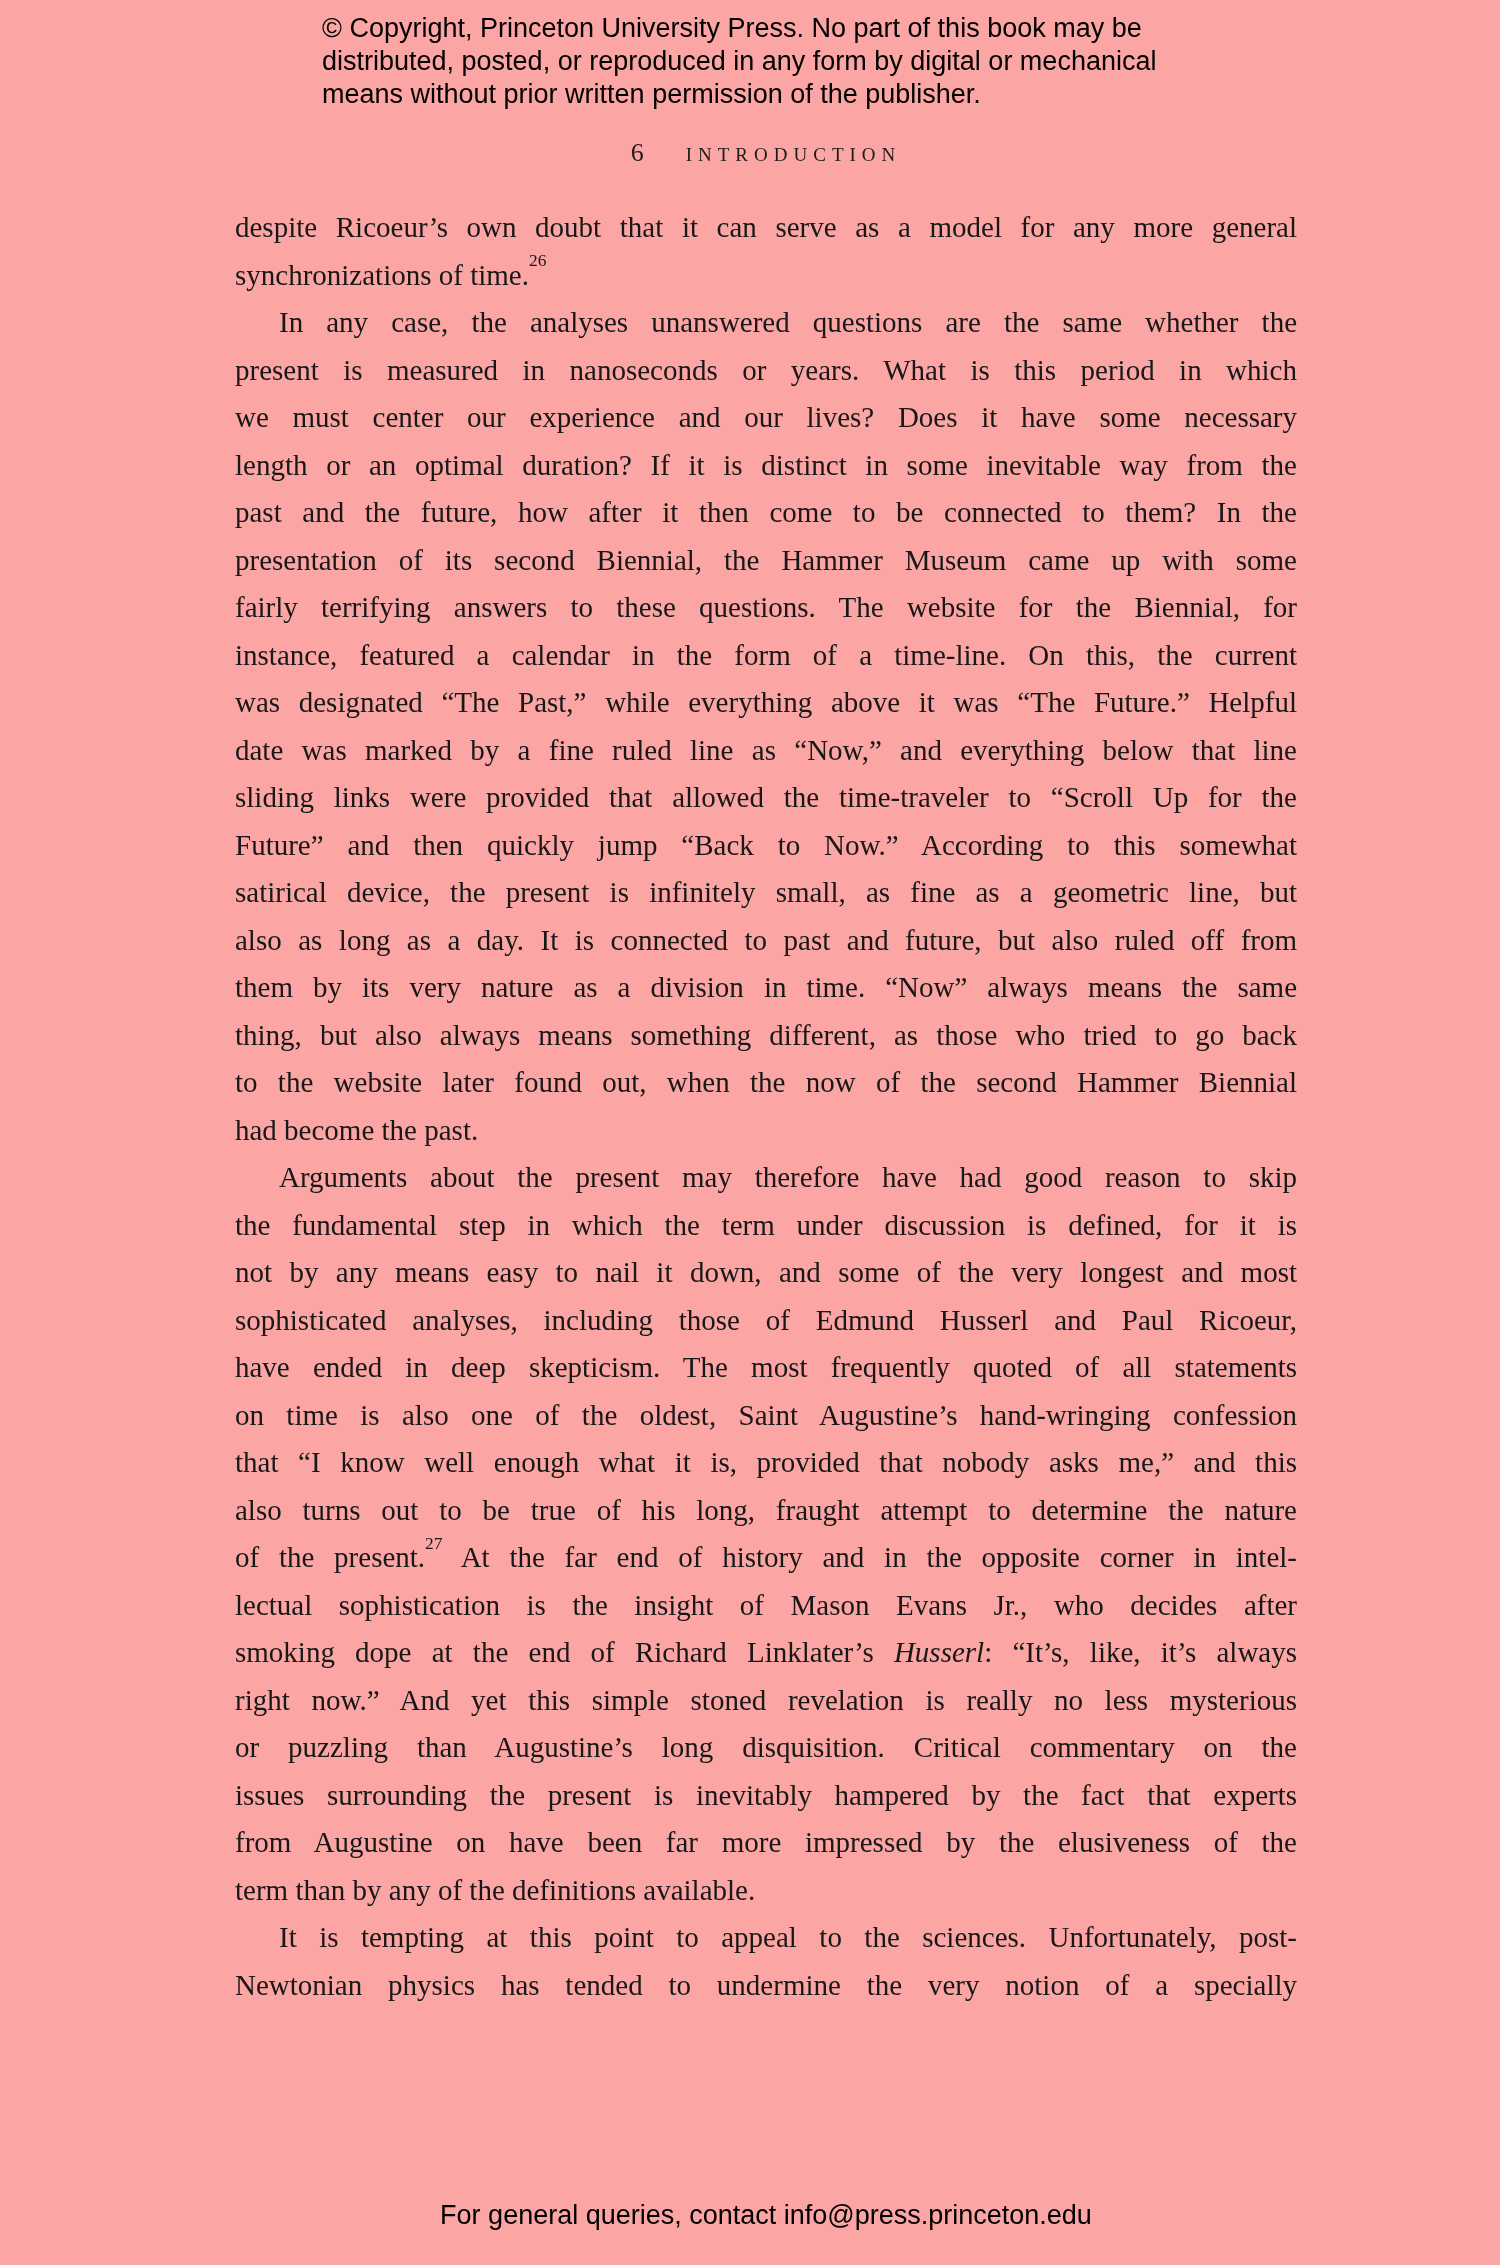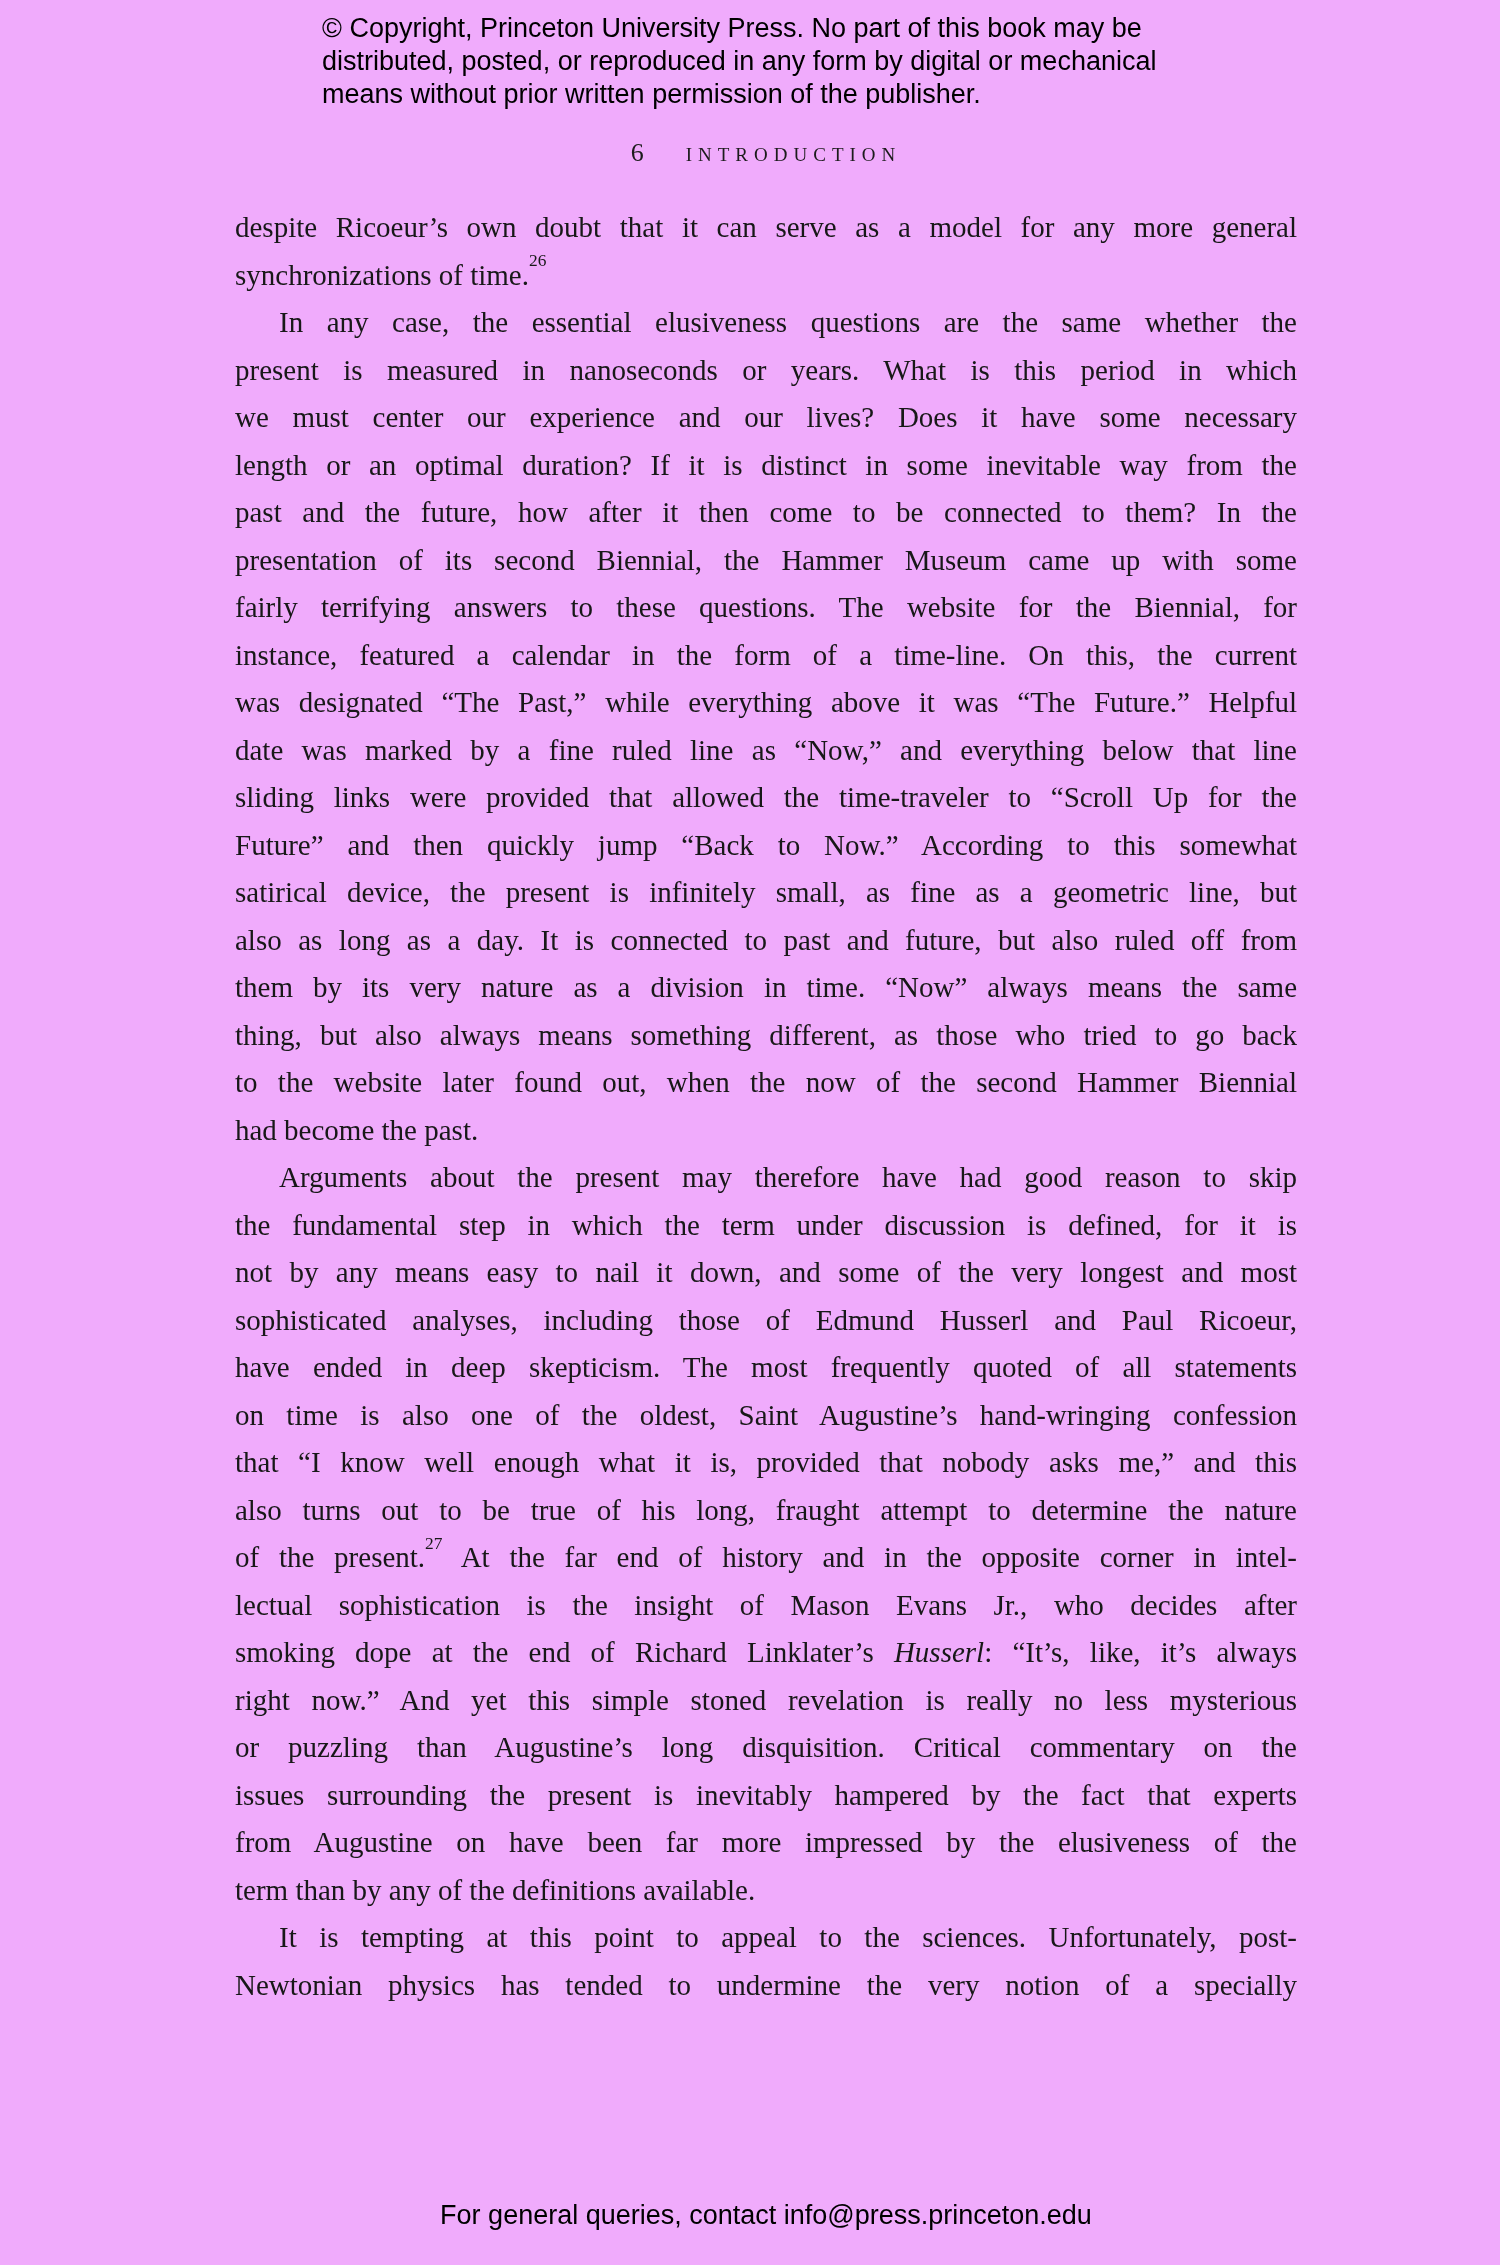--- a/index.html
+++ b/index.html
@@ -1,20 +1,20 @@
 <!DOCTYPE html>
 <html><head>
 <meta charset="utf-8">
 <style>
   html, body { margin: 0; padding: 0; background: #ffffff; }
   .page {
     position: relative;
     width: 1500px;
     height: 2265px;
-    background: #f0abfc;
+    background: #fca5a5;
     overflow: hidden;
     font-family: "Liberation Serif", serif;
   }
   .copyright {
     position: absolute;
     left: 322px;
     top: 12px;
     font-family: "Liberation Sans", sans-serif;
     font-size: 27px;
     line-height: 33px;
@@ -82,21 +82,21 @@
   <div class="running-head">
     <span class="pagenum">6</span><span class="chapter">INTRODUCTION</span>
   </div>
 
   <div class="body-text">
       <div>
         <div class="line j">despite Ricoeur’s own doubt that it can serve as a model for any more general</div>
         <div class="line">synchronizations of time.<sup class="sup">26</sup></div>
       </div>
       <div>
-        <div class="line j ind">In any case, the essential elusiveness questions are the same whether the</div>
+        <div class="line j ind">In any case, the analyses unanswered questions are the same whether the</div>
         <div class="line j">present is measured in nanoseconds or years. What is this period in which</div>
         <div class="line j">we must center our experience and our lives? Does it have some necessary</div>
         <div class="line j">length or an optimal duration? If it is distinct in some inevitable way from the</div>
         <div class="line j">past and the future, how after it then come to be connected to them? In the</div>
         <div class="line j">presentation of its second Biennial, the Hammer Museum came up with some</div>
         <div class="line j">fairly terrifying answers to these questions. The website for the Biennial, for</div>
         <div class="line j">instance, featured a calendar in the form of a time-line. On this, the current</div>
         <div class="line j">was designated “The Past,” while everything above it was “The Future.” Helpful</div>
         <div class="line j">date was marked by a fine ruled line as “Now,” and everything below that line</div>
         <div class="line j">sliding links were provided that allowed the time-traveler to “Scroll Up for the</div>

